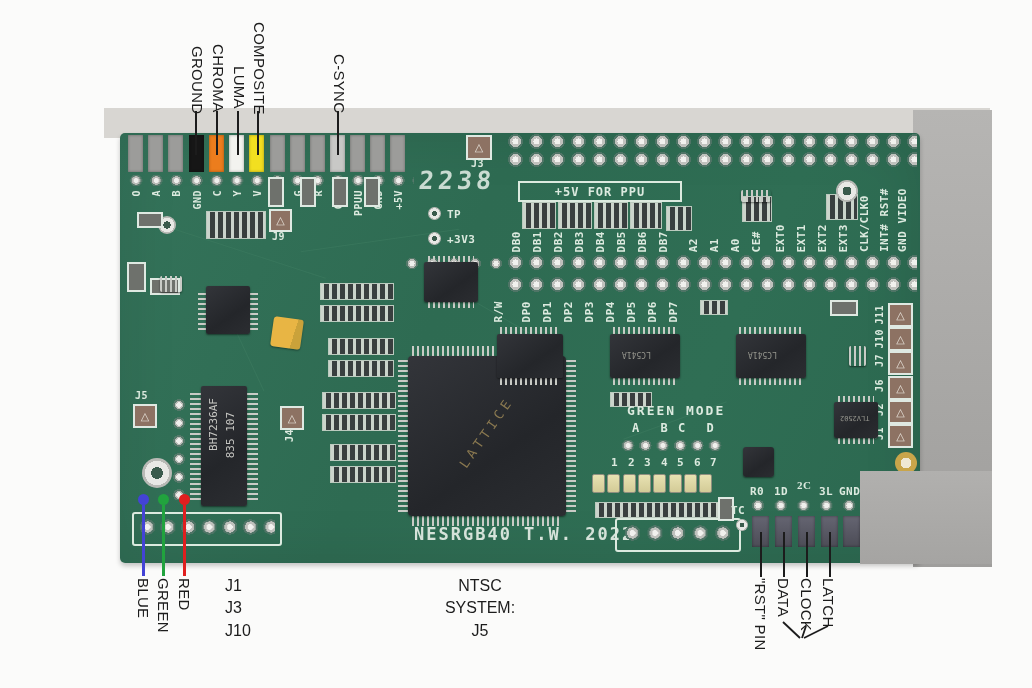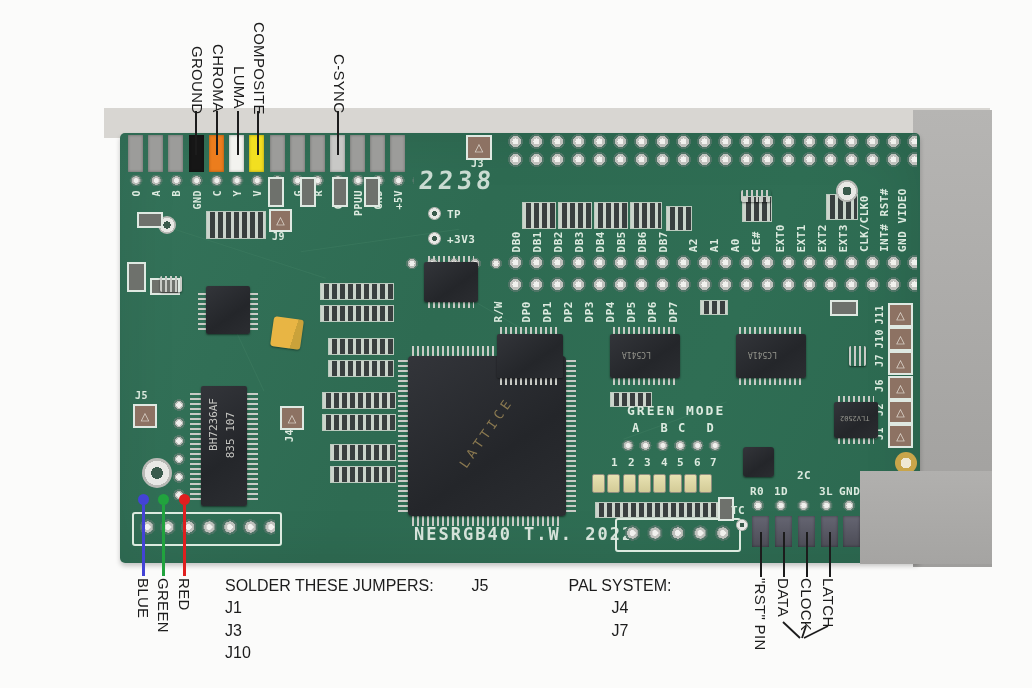--- a/index.html
+++ b/index.html
@@ -94,20 +94,23 @@
   <div class="abs jbox" style="left:466px;top:135px;width:22px;height:21px;">△</div>
   <span class="abs silk s10" style="left:471px;top:158px;">J3</span>
 
   <span class="abs silk" style="left:419px;top:166px;font-size:25px;letter-spacing:4px;color:#cadbd1;transform:skewX(-6deg);font-weight:bold;">2238</span>
 
   <div class="abs ring" style="left:428px;top:207px;width:13px;height:13px;"></div>
   <span class="abs silk s11" style="left:447px;top:208px;">TP</span>
   <div class="abs ring" style="left:428px;top:232px;width:13px;height:13px;"></div>
   <span class="abs silk s11" style="left:447px;top:233px;">+3V3</span>
 
+  <div class="abs" style="left:518px;top:181px;width:160px;height:17px;border:2px solid #dceadf;display:flex;align-items:center;justify-content:center;">
+    <span class="silk s12">+5V FOR PPU</span>
+  </div>
 
   <div class="abs rarr" style="left:522px;top:202px;width:32px;height:25px;"></div>
   <div class="abs rarr" style="left:558px;top:202px;width:32px;height:25px;"></div>
   <div class="abs rarr" style="left:594px;top:202px;width:32px;height:25px;"></div>
   <div class="abs rarr" style="left:630px;top:202px;width:30px;height:25px;"></div>
   <div class="abs rarr" style="left:666px;top:206px;width:24px;height:23px;"></div>
   <div class="abs rarr" style="left:742px;top:196px;width:28px;height:24px;"></div>
   <div class="abs rarr" style="left:826px;top:194px;width:30px;height:24px;"></div>
   <div class="abs chip legs-h" style="left:741px;top:190px;width:30px;height:12px;"></div>
 
@@ -236,21 +239,21 @@
   <div class="abs led" style="left:684px;top:474px;width:11px;height:17px;"></div>
   <div class="abs led" style="left:699px;top:474px;width:11px;height:17px;"></div>
   <div class="abs rarr" style="left:595px;top:502px;width:124px;height:14px;"></div>
   <div class="abs" style="left:615px;top:518px;width:122px;height:30px;border:2px solid #dceadf;border-radius:3px;"></div>
   <div class="abs hrow2" style="left:622px;top:523px;width:112px;height:20px;background-size:22.6px 100%;"></div>
   <div class="abs smdw" style="left:718px;top:497px;width:12px;height:20px;"></div>
 
   <div class="abs chip" style="left:743px;top:447px;width:31px;height:30px;border-radius:3px;"></div>
   <span class="abs silk s11" style="left:750px;top:485px;">R0</span>
   <span class="abs silk s11" style="left:774px;top:485px;">1D</span>
-  <span class="abs silk s11" style="left:797px;top:469px;">2C</span>
+  <span class="abs silk s11" style="left:797px;top:479px;font-family:Liberation Serif, serif;">2C</span>
   <span class="abs silk s11" style="left:819px;top:485px;">3L</span>
   <span class="abs silk s11" style="left:839px;top:485px;">GND</span>
   <div class="abs hrow" style="left:748px;top:499px;width:112px;height:13px;background-size:22.8px 100%;"></div>
   <span class="abs silk s11" style="left:731px;top:504px;">TC</span>
   <div class="abs ring" style="left:736px;top:519px;width:12px;height:12px;"></div>
   <div class="abs ppad" style="left:752px;top:516px;width:17px;height:31px;"></div>
   <div class="abs ppad" style="left:775px;top:516px;width:17px;height:31px;"></div>
   <div class="abs ppad" style="left:798px;top:516px;width:17px;height:31px;"></div>
   <div class="abs ppad" style="left:821px;top:516px;width:17px;height:31px;"></div>
   <div class="abs ppad" style="left:843px;top:516px;width:17px;height:31px;"></div>
@@ -291,35 +294,30 @@
   <div class="aline" style="left:337px;top:111px;height:44px;"></div>
 
   <div class="cline" style="left: 142px; top: 505px; height: 71px; background: rgb(67, 67, 214);"></div>
   <div class="cline" style="left: 162px; top: 505px; height: 71px; background: rgb(33, 163, 62);"></div>
   <div class="cline" style="left: 183px; top: 505px; height: 71px; background: rgb(224, 31, 31);"></div>
   <span class="vt ann" style="left:135px;top:578px;">BLUE</span>
   <span class="vt ann" style="left:155px;top:578px;">GREEN</span>
   <span class="vt ann" style="left:176px;top:578px;">RED</span>
 
   <div class="abs bt" style="left:225px;top:575px;width:260px;line-height:22.4px;">
-    <div>SOLDER THESE JUMPERS:</div>
     <div>J1</div>
     <div>J3</div>
     <div>J10</div>
   </div>
 
   <div class="abs bt" style="left:424px;top:575px;width:112px;line-height:22.4px;text-align:center;">
+    <div>NTSC SYSTEM:</div>
     <div>J5</div>
   </div>
 
-  <div class="abs bt" style="left:568px;top:575px;width:104px;line-height:22.4px;text-align:center;">
-    <div>PAL SYSTEM:</div>
-    <div>J4</div>
-    <div>J7</div>
-  </div>
 
   <div class="aline" style="left:760px;top:532px;height:45px;"></div>
   <div class="aline" style="left:783px;top:532px;height:45px;"></div>
   <div class="aline" style="left:806px;top:532px;height:45px;"></div>
   <div class="aline" style="left:829px;top:532px;height:45px;"></div>
   <span class="vt ann" style="left:752px;top:578px;">"RST" PIN</span>
   <span class="vt ann" style="left:775px;top:578px;">DATA</span>
   <span class="vt ann" style="left:798px;top:578px;">CLOCK</span>
   <span class="vt ann" style="left:820px;top:578px;">LATCH</span>
   <svg class="abs" style="left:770px;top:613px;" width="70" height="28" viewBox="0 0 70 28">

